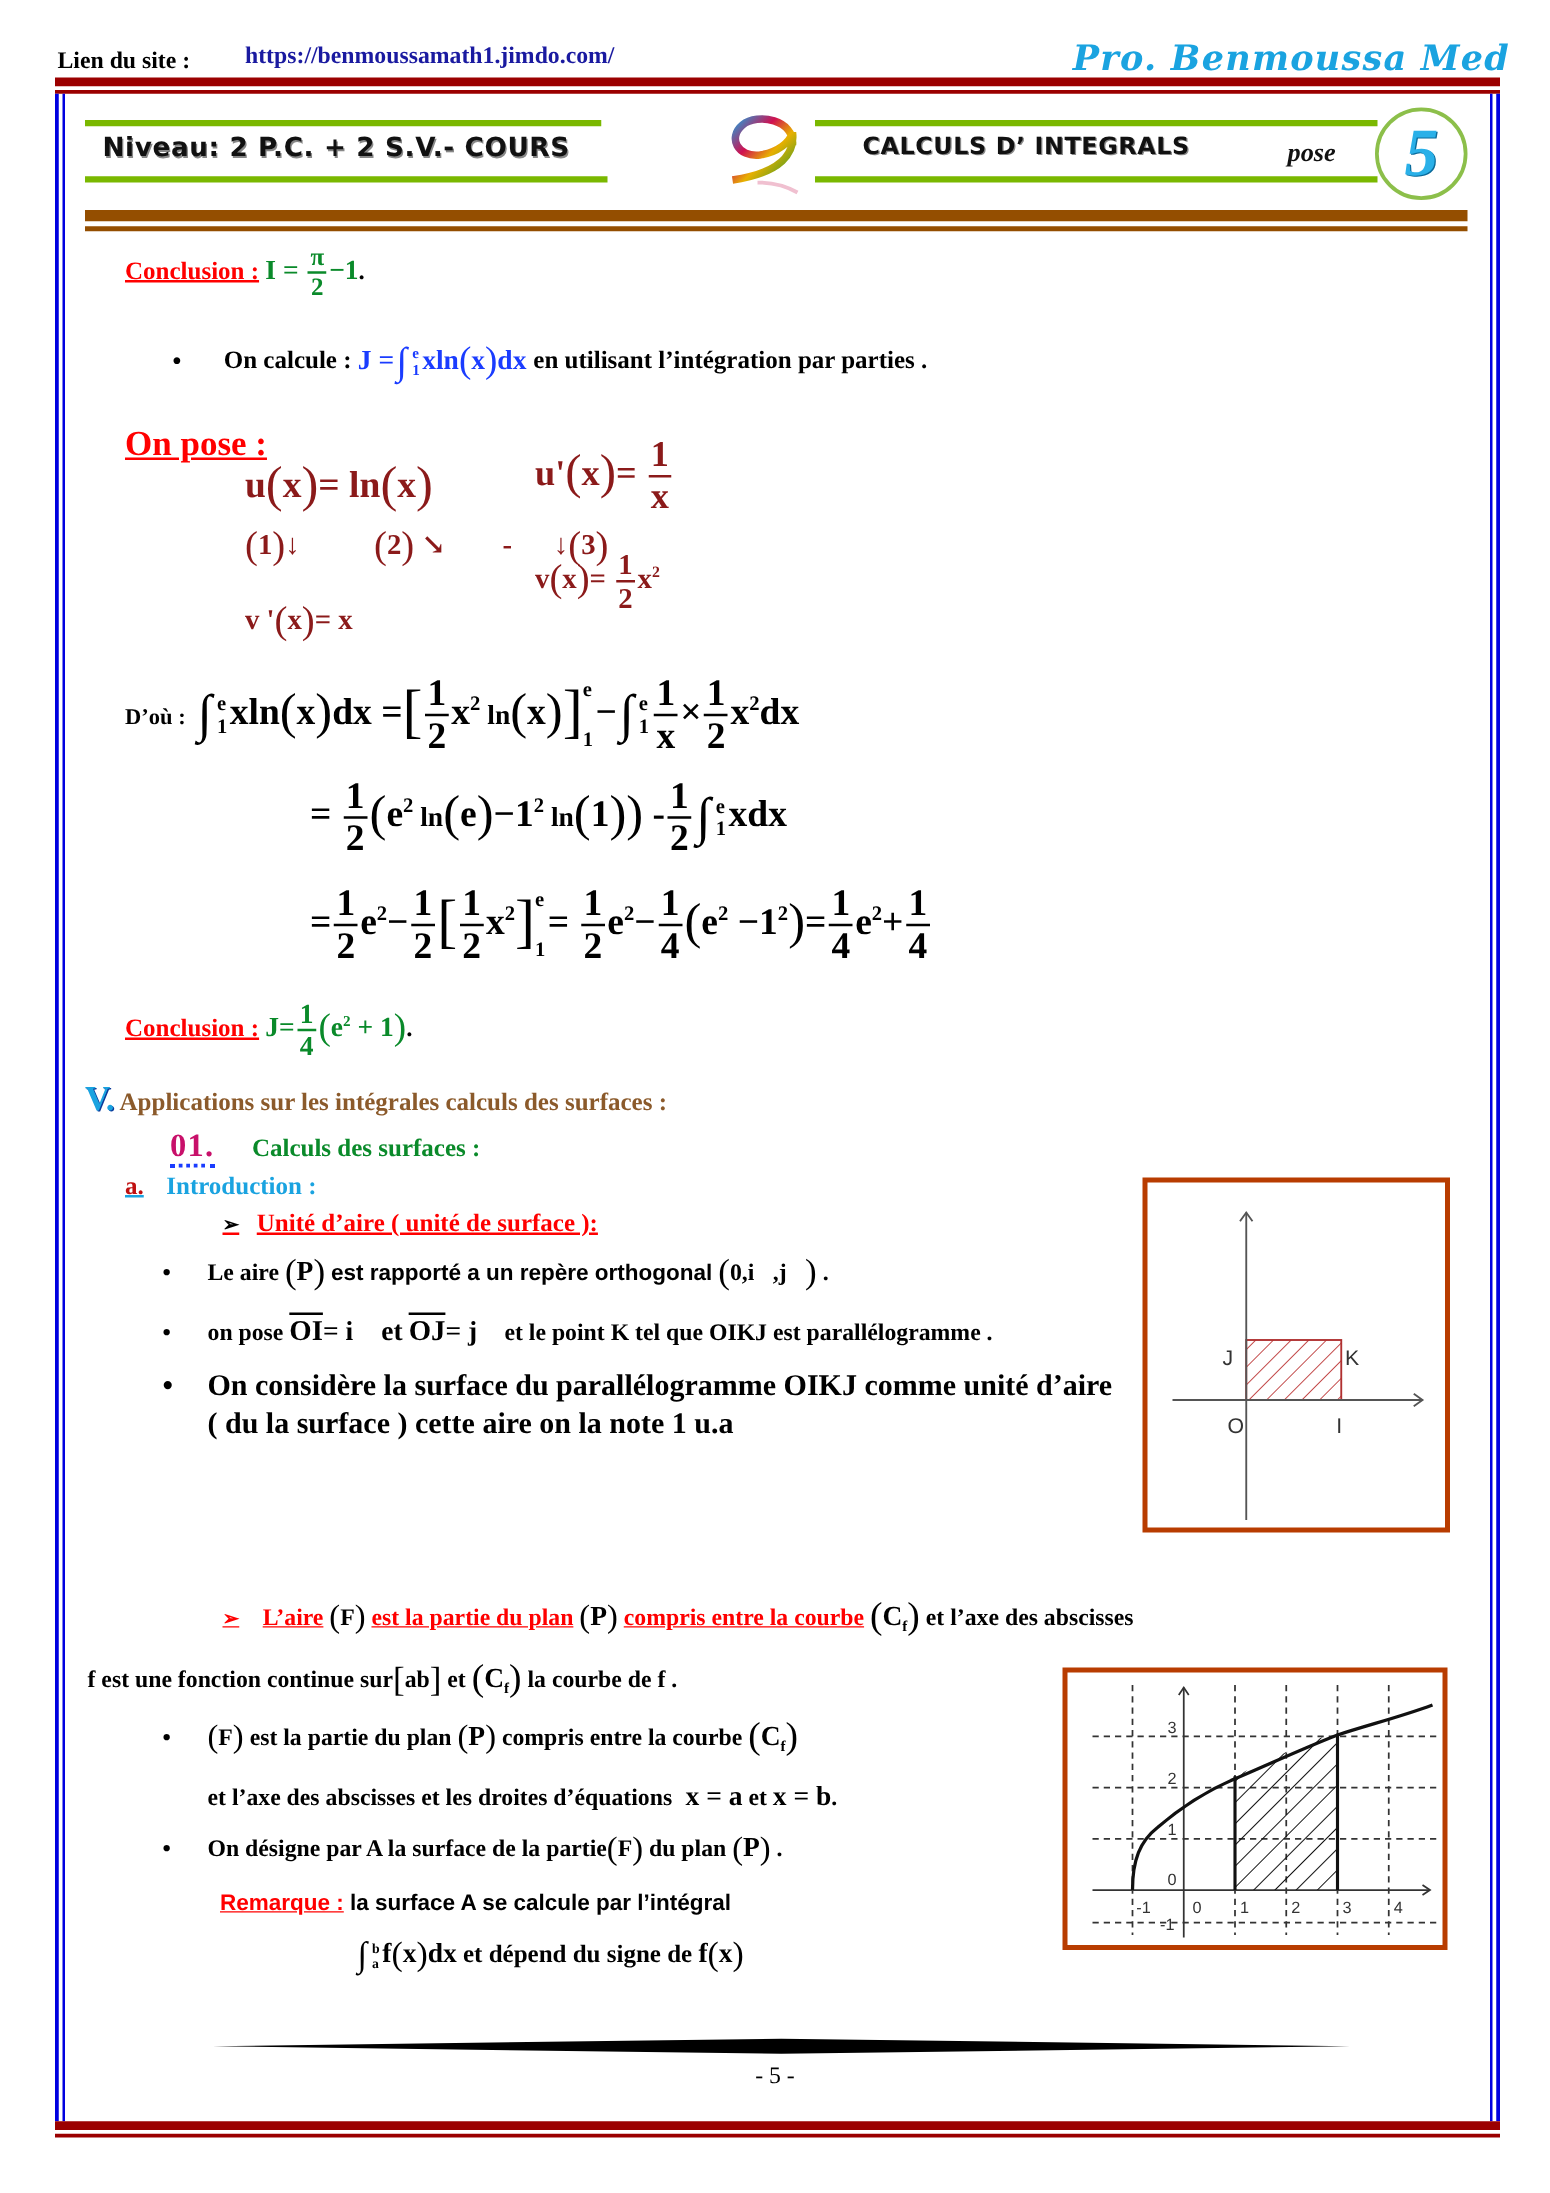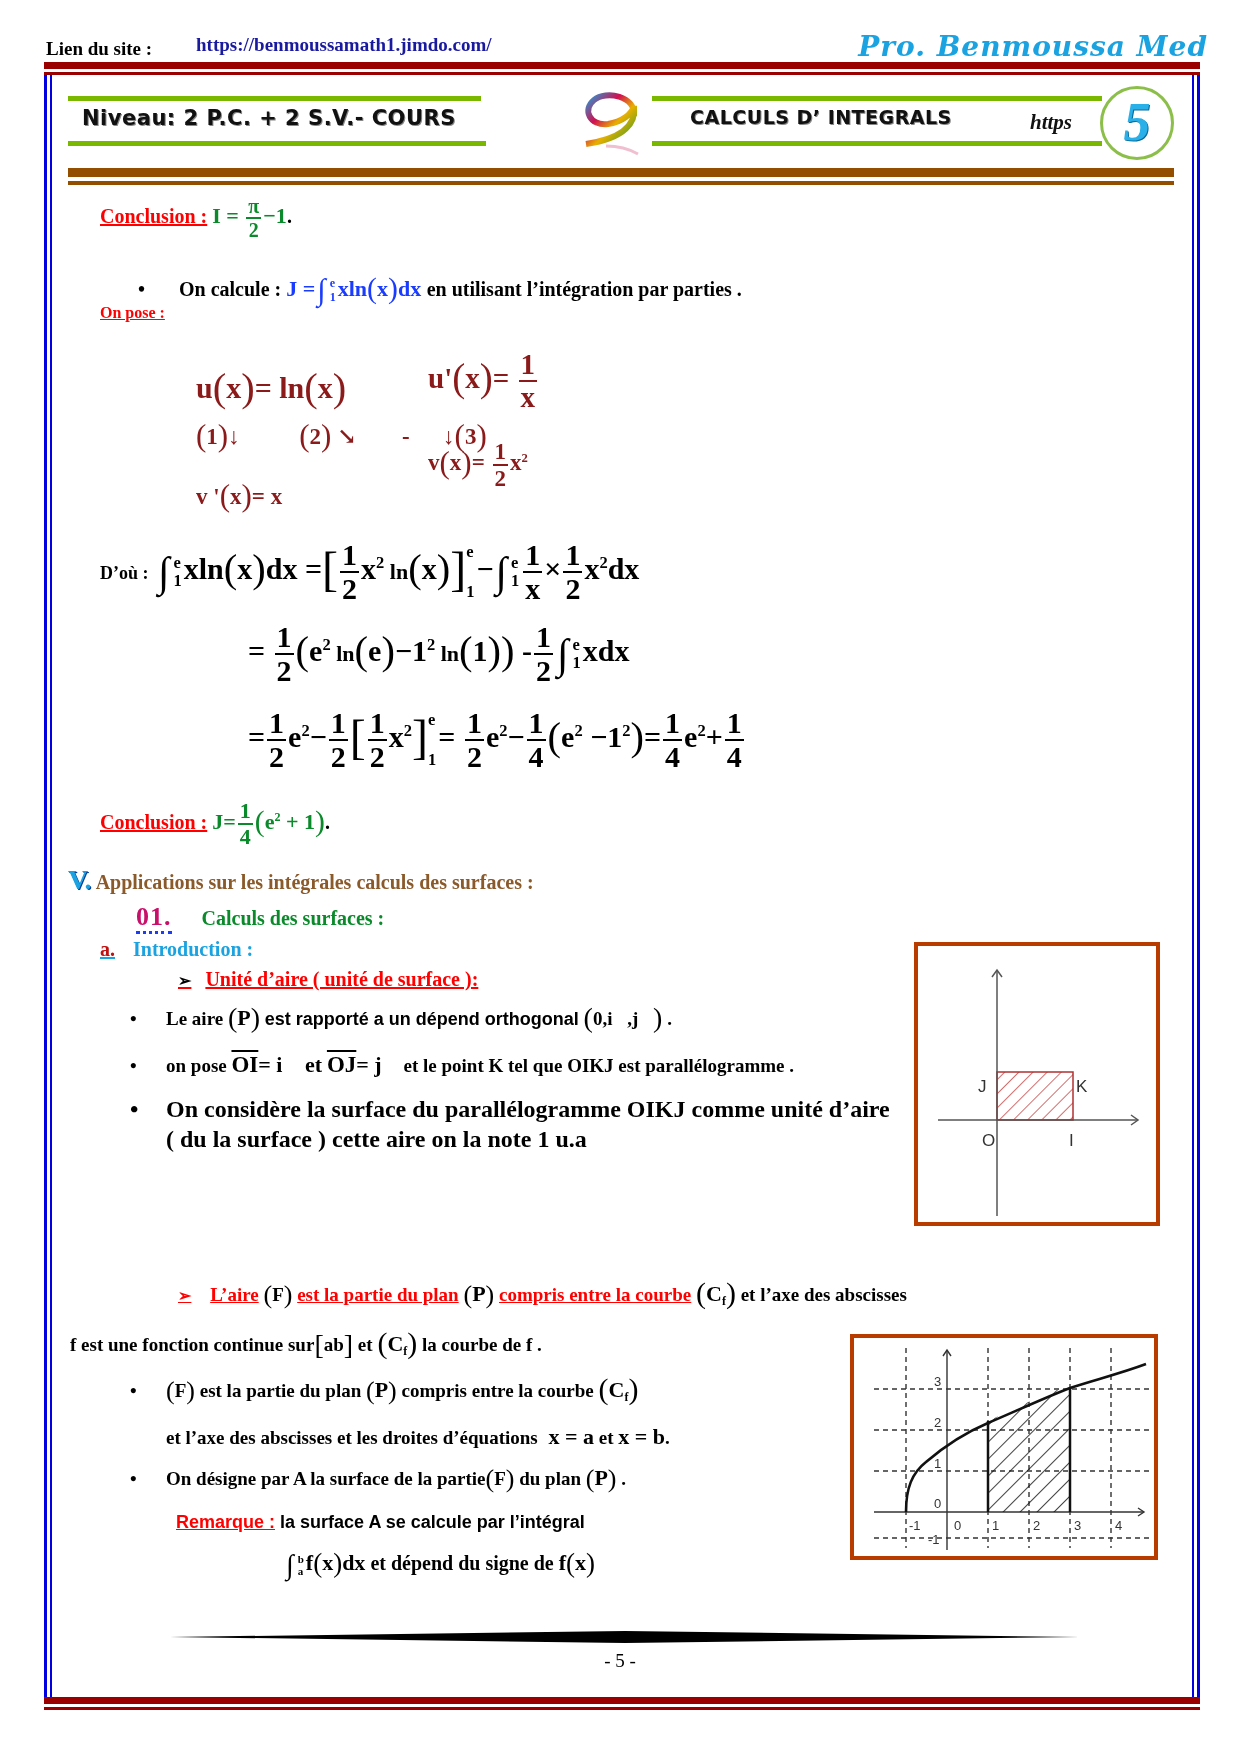--- a/index.html
+++ b/index.html
@@ -74,21 +74,21 @@
 <div class="abs vbar" style="left:1192px;width:2px"></div>
 <div class="abs hbar-bot1"></div>
 <div class="abs hbar-bot2"></div>
 
 <div class="abs green-line" style="left:68px;top:96px;width:413px"></div>
 <div class="abs green-line" style="left:68px;top:141px;width:418px"></div>
 <div class="abs green-line" style="left:652px;top:96px;width:450px"></div>
 <div class="abs green-line" style="left:652px;top:141px;width:450px"></div>
 <div class="abs banner-left">Niveau: 2 P.C. + 2 S.V.- COURS</div>
 <div class="abs banner-right">CALCULS D’ INTEGRALS</div>
-<div class="abs page-word">https</div>
+<div class="abs page-word">pose</div>
 <div class="abs page-circle">
   <span class="page-num">5</span>
 </div>
 <svg class="abs logo" viewBox="0 0 80 70">
   <defs>
     <linearGradient id="rg" x1="0" y1="0" x2="1" y2="1">
       <stop offset="0" stop-color="#1aa3e0"></stop>
         <stop offset="0.35" stop-color="#d01050"></stop>
       <stop offset="0.6" stop-color="#e8b000"></stop>
         <stop offset="1" stop-color="#2a9a2a"></stop>
@@ -109,21 +109,21 @@
 
 <div class="abs b" style="left:138px;top:272px;font-size:20px;white-space:nowrap">
   <span class="bullet">•</span>
   <span>On calcule :</span>
   <span class="blue" style="font-size:22px">
     <span>J =</span><span class="int">∫</span><span class="lim"><span>e</span><span>1</span></span><span>xln</span><span class="paren">(</span><span>x</span><span class="paren">)</span><span>dx</span>
   </span>
   <span>en utilisant l’intégration par parties .</span>
 </div>
 
-<div class="abs b red" style="left:100px;top:304px;font-size:16px">On pose :</div>
+<div class="abs b red" style="left:100px;top:340px;font-size:28px">On pose :</div>
 
 <div class="abs b dred" style="left:196px;top:364px;font-size:30px;white-space:nowrap">
   <span>u</span><span class="paren">(</span><span>x</span><span class="paren">)</span><span>= ln</span><span class="paren">(</span><span>x</span><span class="paren">)</span>
 </div>
 <div class="abs b dred" style="left:428px;top:350px;font-size:29px;white-space:nowrap">
   <span>u'</span><span class="paren">(</span><span>x</span><span class="paren">)</span><span>=</span>
   <span class="frac"><span class="num">1</span><span class="den">x</span></span>
 </div>
 <div class="abs b dred" style="left:196px;top:418px;font-size:23px;white-space:nowrap">
   <span class="paren">(</span><span>1</span><span class="paren">)</span><span>↓</span>
@@ -180,21 +180,21 @@
   <span class="cyan" style="font-size:20px;margin-left:14px">Introduction :</span>
 </div>
 
 <div class="abs b red" style="left:178px;top:968px;font-size:20px;white-space:nowrap">
   <span style="color:#000;font-size:16px;margin-right:14px">➢</span><span>Unité d’aire  ( unité de surface ):</span>
 </div>
 
 <div class="abs b" style="left:130px;top:1002px;font-size:19px;white-space:nowrap">
   <span class="bullet">•</span><span>Le aire</span>
   <span class="paren" style="font-size:28px">(</span><span style="font-size:22px">P</span><span class="paren" style="font-size:28px">)</span>
-  <span style="font-family:'Liberation Sans',sans-serif;font-size:18px">est rapporté a un dépend orthogonal</span>
+  <span style="font-family:'Liberation Sans',sans-serif;font-size:18px">est rapporté a un repère orthogonal</span>
   <span class="paren" style="font-size:28px">(</span><span>0,i⃗,j⃗</span><span class="paren" style="font-size:28px">)</span>
   <span>.</span>
 </div>
 
 <div class="abs b" style="left:130px;top:1052px;font-size:19px;white-space:nowrap">
   <span class="bullet">•</span><span>on pose</span>
   <span style="font-size:23px;text-decoration:overline">OI</span><span style="font-size:22px">= i⃗  et</span>
   <span style="font-size:23px;text-decoration:overline">OJ</span><span style="font-size:22px">= j⃗</span>
   <span>et le point K tel que OIKJ est parallélogramme .</span>
 </div>

